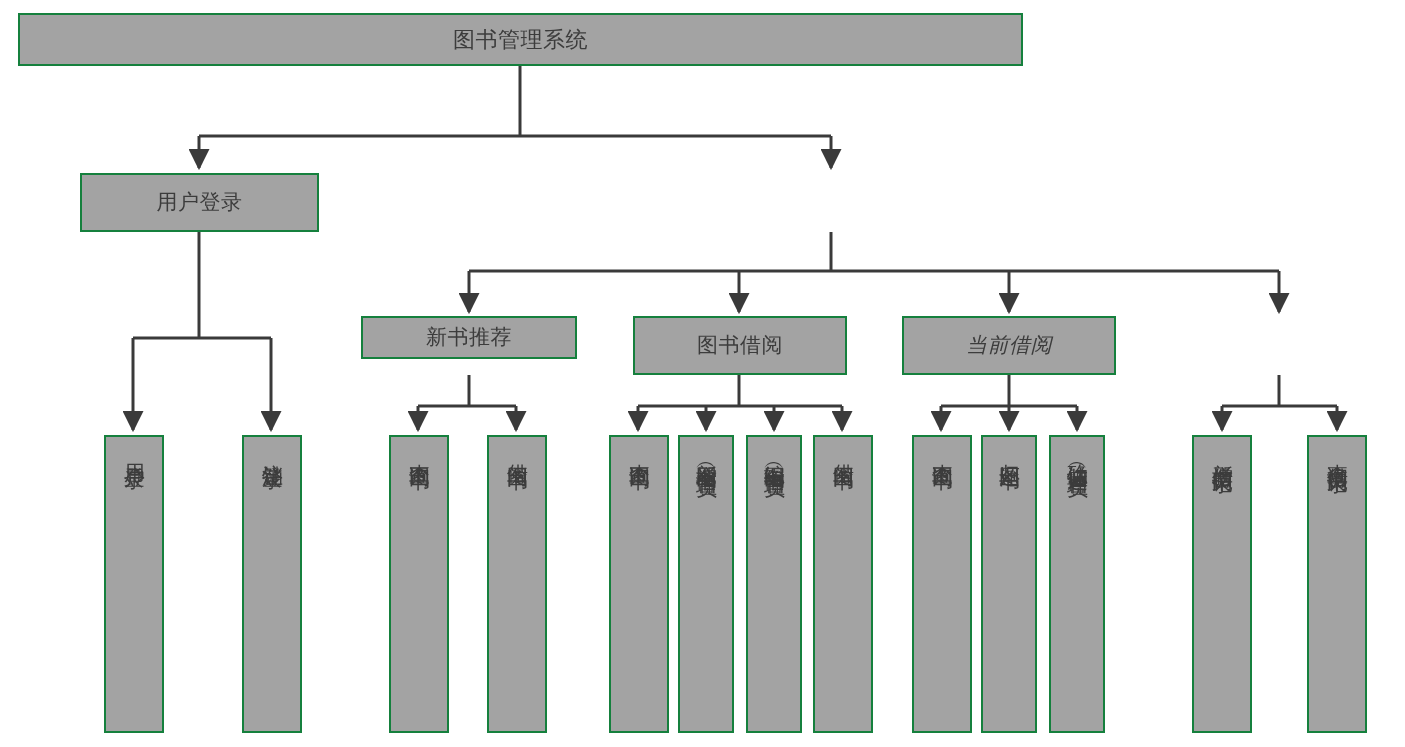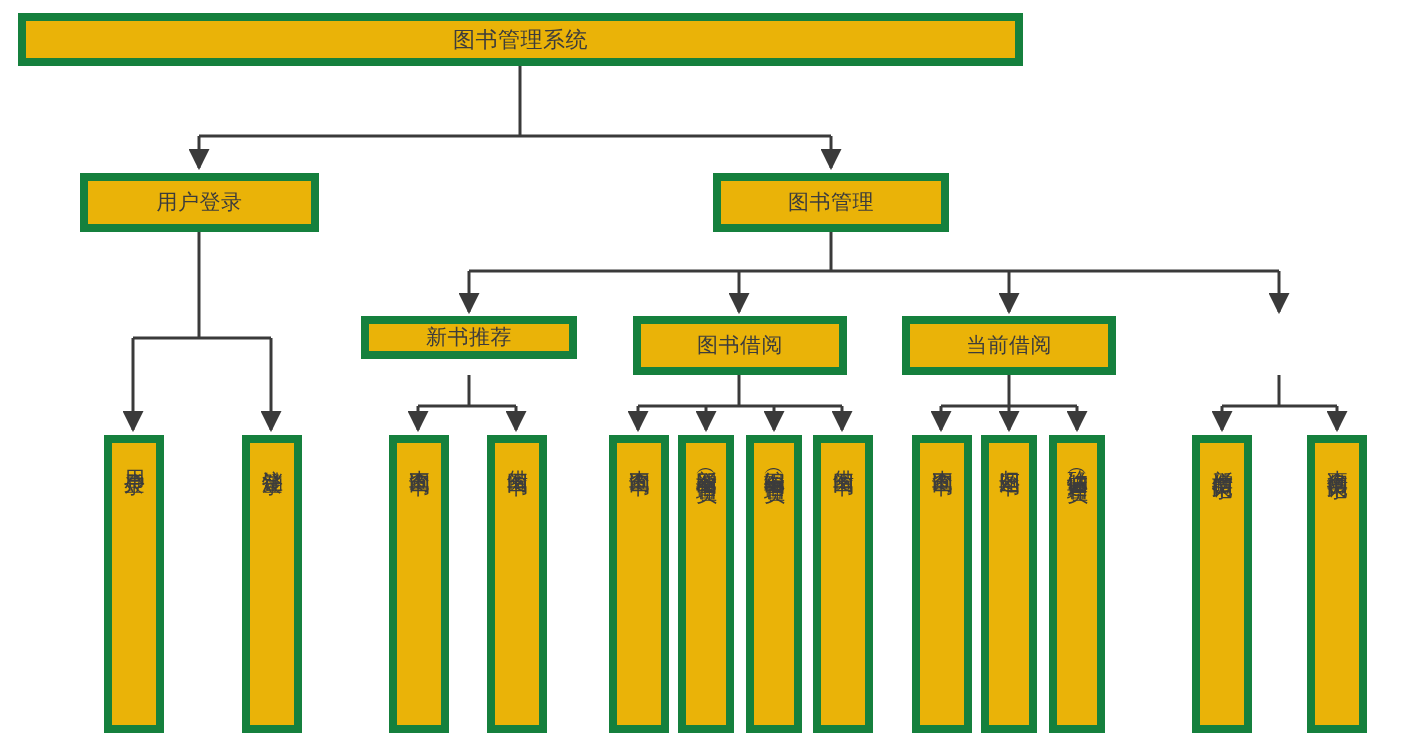--- a/index.html
+++ b/index.html
@@ -22,22 +22,22 @@
     position: absolute;
     left: 0;
     top: 0;
     width: 1405px;
     height: 747px;
     pointer-events: none;
   }
   .node {
     position: absolute;
     box-sizing: border-box;
-    background: #eab308;
-    border: 8px solid #15803d;
+    background: #a3a3a3;
+    border: 2px solid #15803d;
     display: flex;
     align-items: center;
     justify-content: center;
     color: #3c3c3c;
   }
   .node .lbl {
     display: block;
     text-align: center;
     line-height: 1.18;
     white-space: pre;
@@ -129,31 +129,28 @@
     </g>
   </svg>
 
   <div class="node horiz root" style="left:18px; top:13px; width:1005px; height:53px;">
     <span class="lbl">图书管理系统</span>
   </div>
 
   <div class="node horiz" style="left:80px; top:173px; width:239px; height:59px;">
     <span class="lbl">用户登录</span>
   </div>
-  <div class="node horiz" style="left:713px; top:173px; width:236px; height:59px;">
-    <span class="lbl">图书管理</span>
-  </div>
 
   <div class="node horiz" style="left:361px; top:316px; width:216px; height:43px;">
     <span class="lbl">新书推荐</span>
   </div>
   <div class="node horiz" style="left:633px; top:316px; width:214px; height:59px;">
     <span class="lbl">图书借阅</span>
   </div>
-  <div class="node horiz" style="left:902px; top:316px; width:214px; height:59px;">
+  <div class="node horiz" style="left:902px; top:316px; width:214px; height:59px;font-style:italic;">
     <span class="lbl">当前借阅</span>
   </div>
 
   <div class="node vert" style="left:104px; top:435px; width:60px; height:298px;">
     <span class="lbl">用户登录</span>
   </div>
   <div class="node vert" style="left:242px; top:435px; width:60px; height:298px;">
     <span class="lbl">注销登录</span>
   </div>
 

